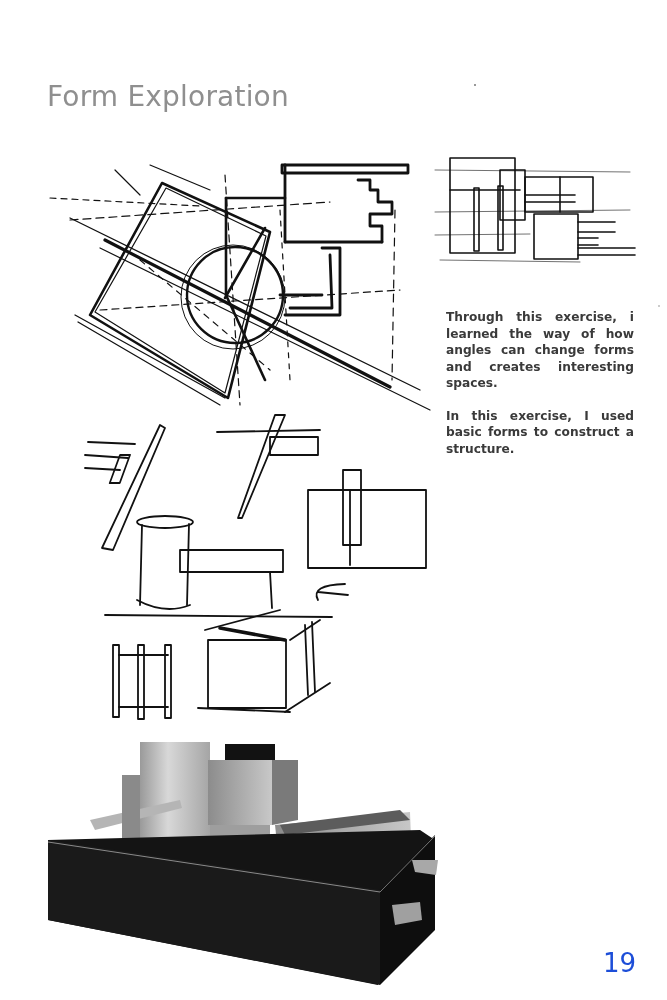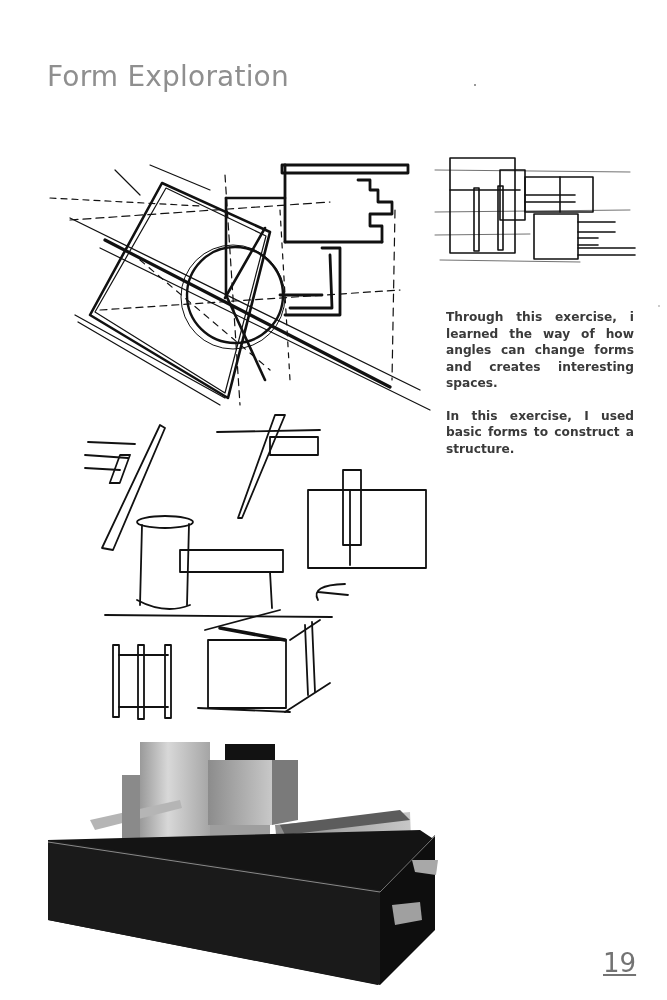--- a/index.html
+++ b/index.html
@@ -1,21 +1,21 @@
 <!DOCTYPE html>
 <html><head>
 <meta charset="utf-8">
 <style>
   html, body { margin:0; padding:0; background:#ffffff; }
   body { width:667px; height:1000px; position:relative; overflow:hidden; font-family:"DejaVu Sans", sans-serif; }
-  .page-title { position:absolute; left:47px; top:60px; font-family:"DejaVu Sans", sans-serif; font-size:28px; font-weight:300; color:#8f8f8f; letter-spacing:0.2px; margin:0; font-weight:normal; }
+  .page-title { position:absolute; left:47px; top:80px; font-family:"DejaVu Sans", sans-serif; font-size:28px; font-weight:300; color:#8f8f8f; letter-spacing:0.2px; margin:0; font-weight:normal; }
   .stray-dot { position:absolute; width:2px; height:2px; background:#777; border-radius:1px; }
   .desc { position:absolute; left:446px; top:309px; width:188px; font-family:"DejaVu Sans", sans-serif; font-weight:bold; font-size:12.2px; line-height:16.5px; color:#3a3a3a; text-align:justify; }
   .desc p { margin:0 0 16px 0; }
-  .page-number { position:absolute; left:603px; top:948px; font-family:"DejaVu Sans", sans-serif; font-size:26px; color:#737373; font-weight:normal;text-decoration:underline; }
+  .page-number { position:absolute; left:603px; top:948px; font-family:"DejaVu Sans", sans-serif; font-size:26px; color:#1d4ed8; font-weight:normal; }
   svg { position:absolute; overflow:visible; }
   .sk { stroke:#111; fill:none; stroke-linecap:round; stroke-linejoin:round; }
 </style>
 </head>
 <body>
 
 <h1 class="page-title">Form Exploration</h1>
 
 <div class="stray-dot" style="left:474px;top:84px;"></div>
 <div class="stray-dot" style="left:658px;top:305px;background:#bbb;"></div>

